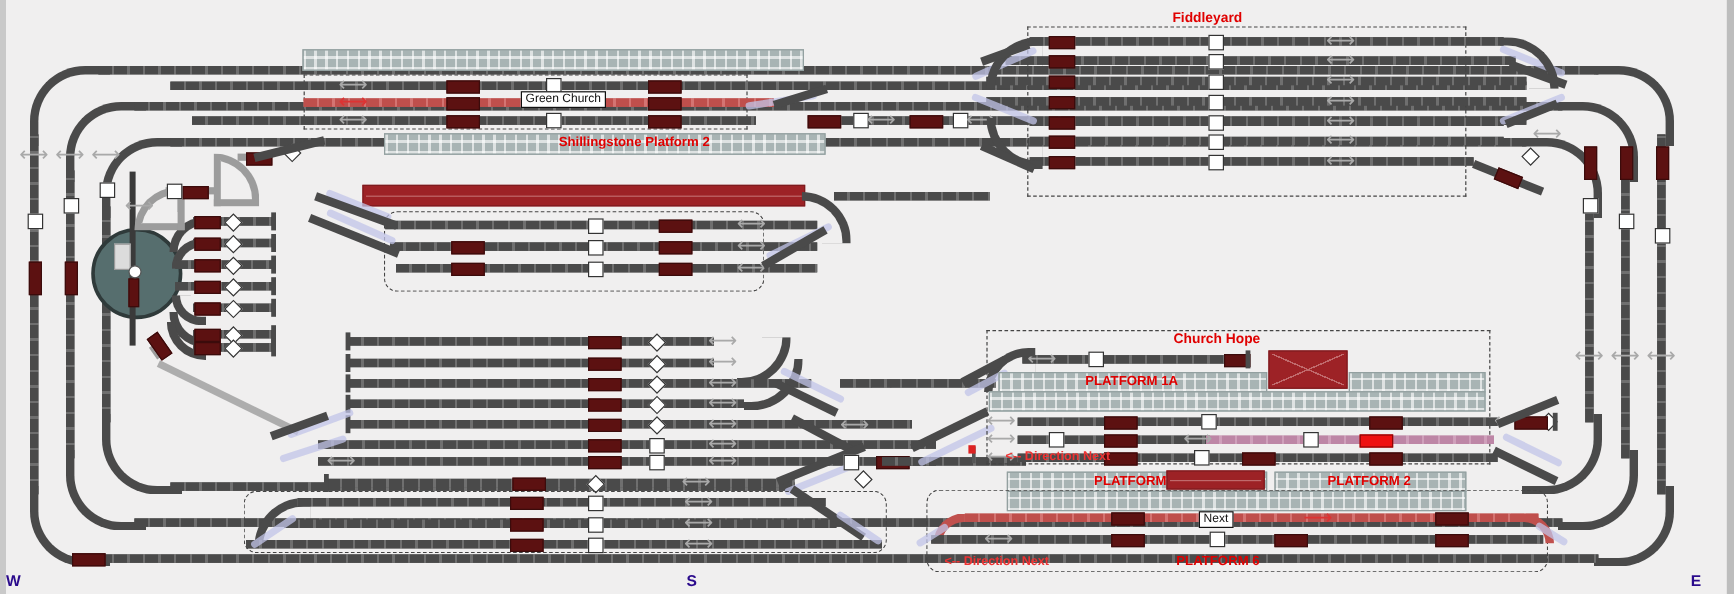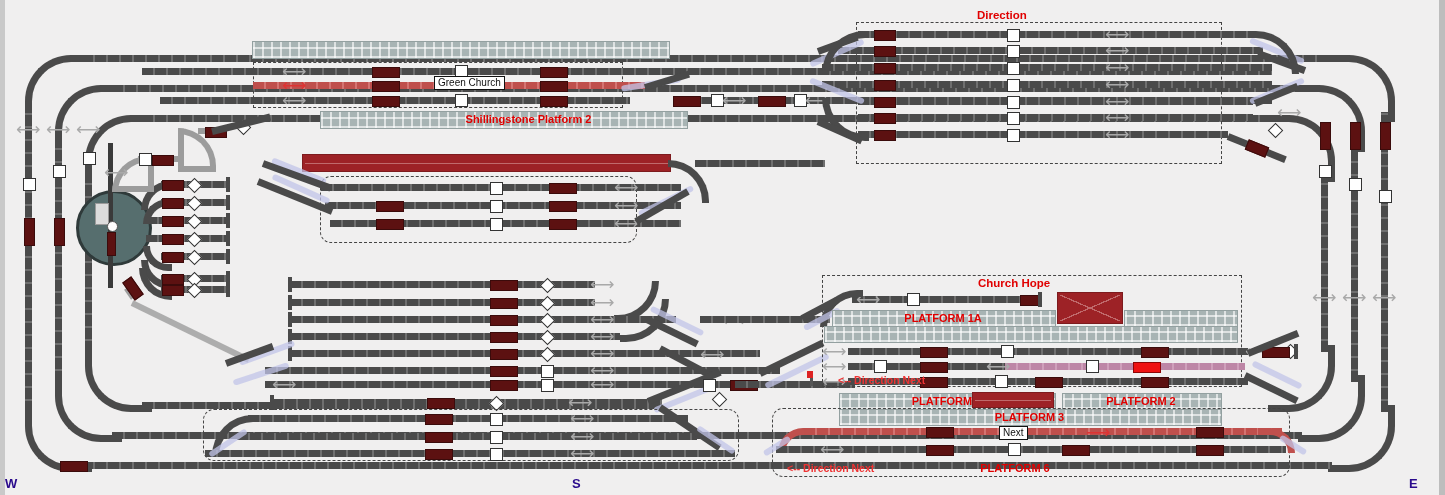--- a/index.html
+++ b/index.html
@@ -255,21 +255,21 @@
   <div class="lav" style="left:621px;top:81px;width:60px;transform:rotate(-9deg);"></div>
   <div class="diag" style="left:645px;top:84px;width:46px;transform:rotate(-17deg);"></div>
   <div class="trk" style="left:676px;top:97px;width:596px;"></div>
   <div class="blk" style="left:673px;top:96px;"></div>
   <div class="pt" style="left:711px;top:94px;"></div>
   <div class="arw" style="left:722px;top:93px;">⟷</div>
   <div class="blk" style="left:758px;top:96px;"></div>
   <div class="pt" style="left:794px;top:94px;"></div>
   <div class="arw" style="left:805px;top:93px;">⟷</div>
 
-  <div class="cap" style="left:977px;top:9px;">Direction</div>
+  <div class="cap" style="left:977px;top:9px;">Fiddleyard</div>
   <div class="zone" style="left:856px;top:22px;width:364px;height:140px;"></div>
 
   <div>
     <div class="trk" style="left:858px;top:31px;width:395px;"></div>
     <div class="blk sm" style="left:874px;top:30px;"></div>
     <div class="pt" style="left:1007px;top:29px;"></div>
     <div class="arw" style="left:1105px;top:27px;">⟷</div>
 
     <div class="trk" style="left:838px;top:47px;width:425px;"></div>
     <div class="blk sm" style="left:874px;top:46px;"></div>
@@ -504,21 +504,20 @@
   <div class="plat-lbl" style="left:839px;top:395px;width:215px;">PLATFORM 2</div>
 
   <div class="plat" style="left:1062px;top:393px;width:158px;height:15px;"></div>
   <div class="plat-lbl" style="left:1062px;top:395px;width:158px;">PLATFORM 2</div>
 
   <div class="stock" style="left:972px;top:392px;width:80px;height:14px;">
     <span class="mid"></span>
   </div>
 
   <div class="plat" style="left:839px;top:409px;width:381px;height:15px;"></div>
-  <div class="plat-lbl" style="left:839px;top:411px;width:381px;">PLATFORM 3</div>
 
   <div class="zone rnd" style="left:772px;top:408px;width:516px;height:67px;"></div>
 
   <div class="curve c-tl red" style="left:778px;top:428px;width:30px;height:18px;"></div>
   <div class="trk red" style="left:804px;top:428px;width:478px;"></div>
   <div class="curve c-tr red" style="left:1258px;top:428px;width:30px;height:18px;"></div>
   <div class="blk" style="left:926px;top:427px;"></div>
   <div class="blk" style="left:1196px;top:427px;"></div>
   <div class="tag" style="left:999px;top:426px;">Next</div>
   <div class="arw red" style="left:1086px;top:425px;">⟶</div>

